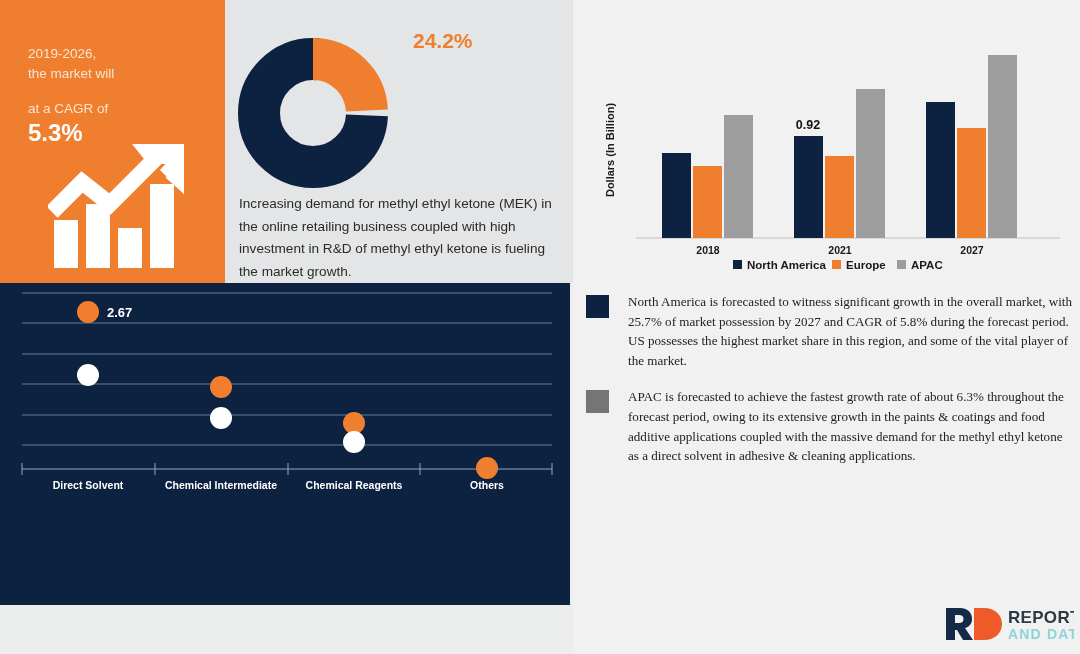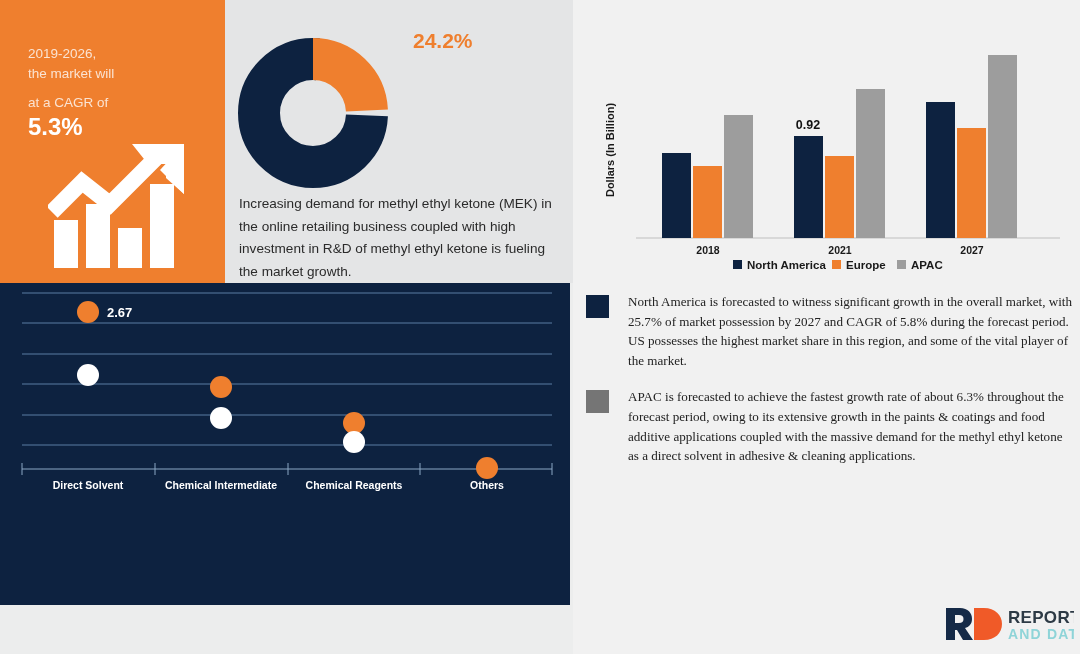--- a/index.html
+++ b/index.html
@@ -13,21 +13,21 @@
   .page { position: relative; width: 1080px; height: 654px; }
 
   
   .panel-accelerate {
     position: absolute; left: 0; top: 0; width: 225px; height: 283px;
     background: #ef7f2e;
     color: #ffffff;
     padding: 44px 0 8px 28px;
   }
   .acc-line1 { font-size: 13.5px; line-height: 20px; color: #fbe3d2; font-weight: 400; }
-  .acc-line2 { font-size: 13.5px; line-height: 20px; color: #fbe3d2; font-weight: 400; margin-bottom: 8px;}
+  .acc-line2 { font-size: 13.5px; line-height: 20px; color: #fbe3d2; font-weight: 400; margin-bottom: 14px;}
   .acc-big { font-size: 25px; font-weight: 700; letter-spacing: .4px; line-height: 30px; }
   .acc-line3 { font-size: 13.5px; line-height: 21px; color: #fbe3d2; margin-top: 1px; }
   .acc-cagr { font-size: 24px; font-weight: 700; line-height: 28px; }
   .growth-icon { position: absolute; left: 48px; top: 142px; width: 150px; height: 128px; }
 
   
   .panel-donut {
     position: absolute; left: 225px; top: 0; width: 348px; height: 283px;
     background: #e4e5e6;
     padding: 0;

